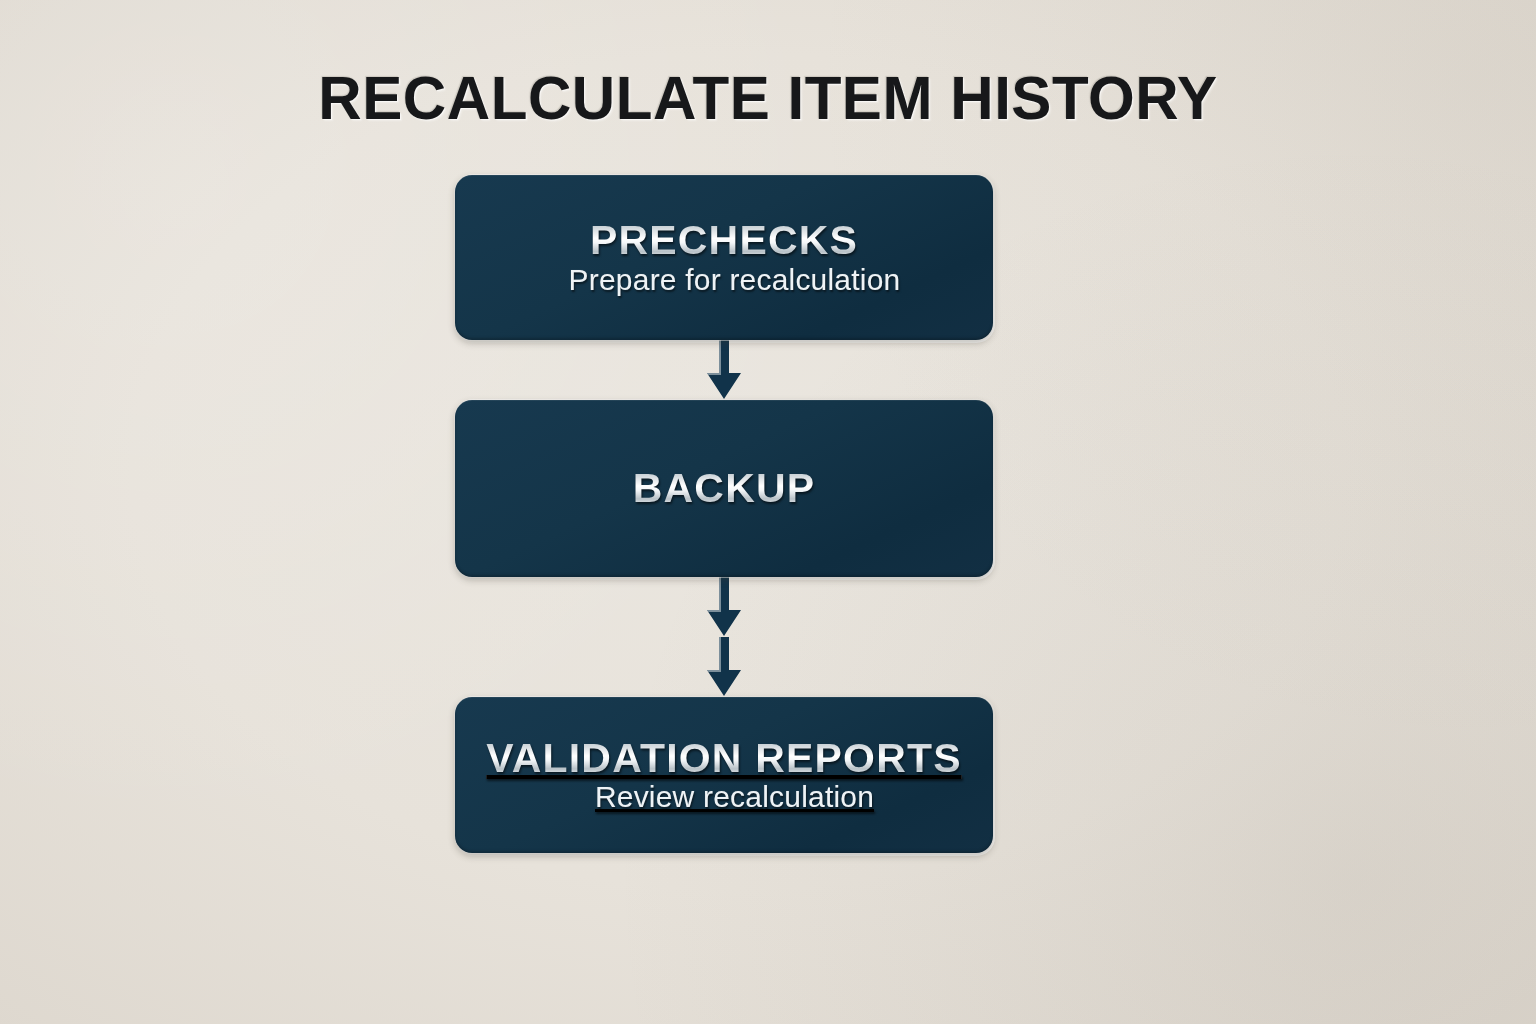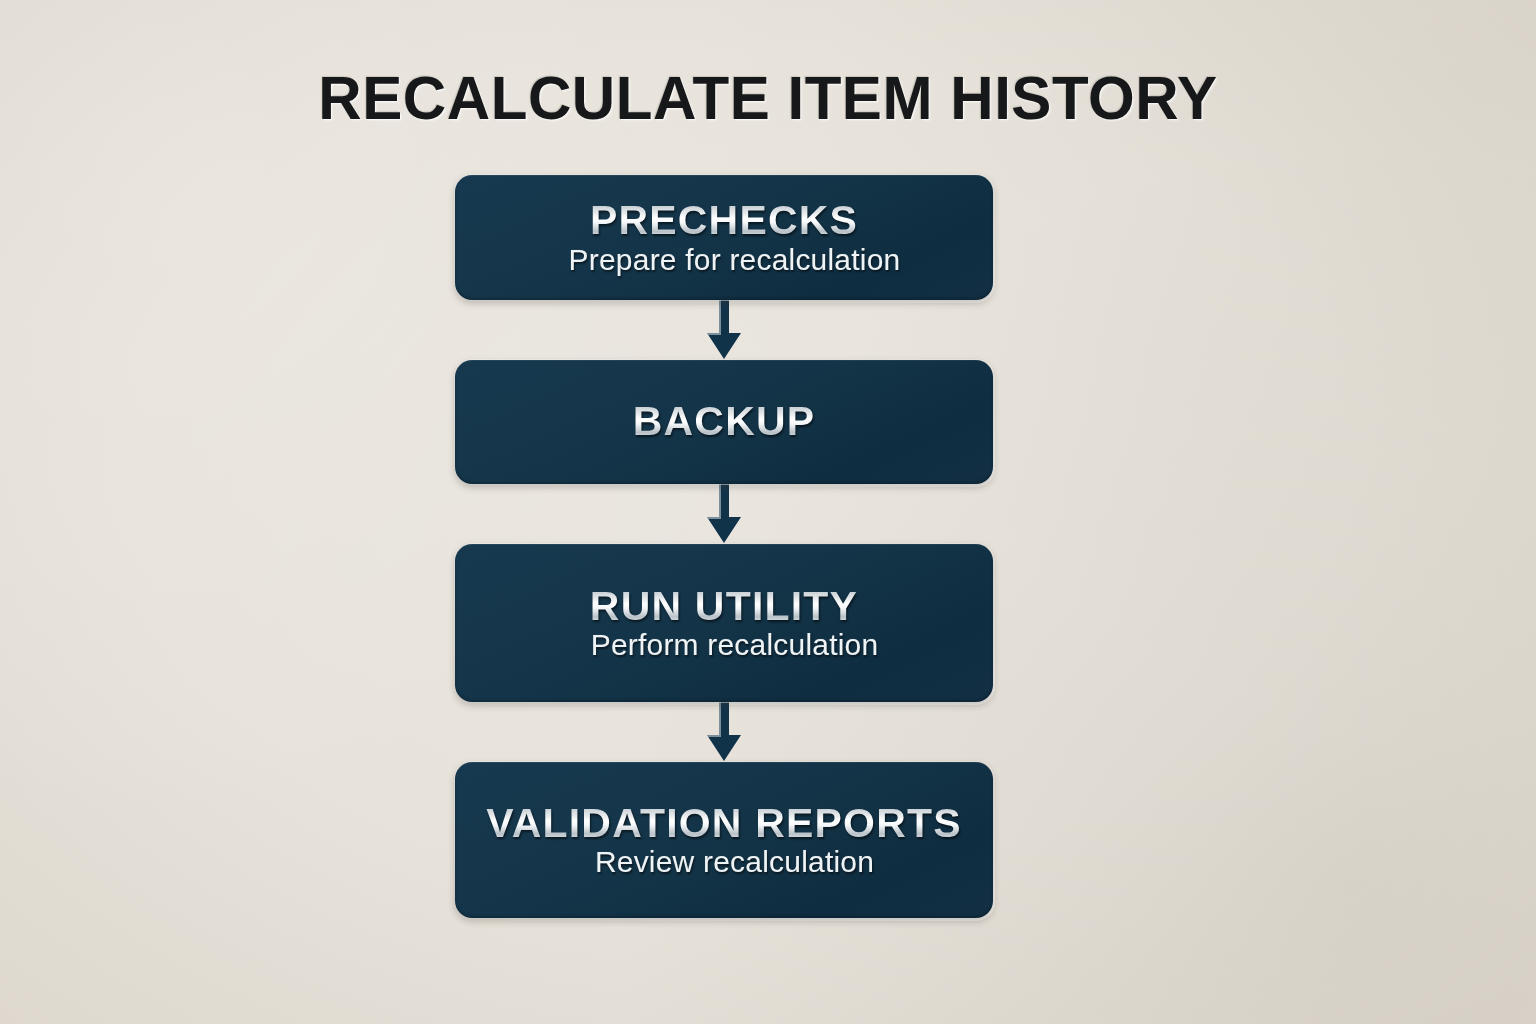--- a/index.html
+++ b/index.html
@@ -141,54 +141,50 @@
 </style>
 </head>
 <body>
 
 <div id="poster">
 
   <div class="title">RECALCULATE ITEM HISTORY</div>
 
   <div class="flow">
 
-    <div class="node" style="height:125px;">
+    <div class="node" style="height:165px;">
       <div class="node-h">PRECHECKS</div>
       <div class="node-s">Prepare for recalculation</div>
     </div>
 
     <div class="connector" style="height:60px;">
       <svg width="44" height="60" viewBox="0 0 44 60">
         <polygon class="arrow-body" points="17,0 27,0 27,33 39,33 22,59 5,33 17,33"></polygon>
         <polygon class="arrow-hl" points="17,0 19,0 19,35 6.5,35 5,33 17,33"></polygon>
       </svg>
     </div>
 
-    <div class="node" style="height:124px;">
+    <div class="node" style="height:177px;">
       <div class="node-h">BACKUP</div>
     </div>
 
     <div class="connector" style="height:60px;">
       <svg width="44" height="60" viewBox="0 0 44 60">
         <polygon class="arrow-body" points="17,0 27,0 27,33 39,33 22,59 5,33 17,33"></polygon>
         <polygon class="arrow-hl" points="17,0 19,0 19,35 6.5,35 5,33 17,33"></polygon>
       </svg>
     </div>
 
-    <div class="node" style="height:158px;">
-      <div class="node-h">RUN UTILITY</div>
-      <div class="node-s">Perform recalculation</div>
-    </div>
 
     <div class="connector" style="height:60px;">
       <svg width="44" height="60" viewBox="0 0 44 60">
         <polygon class="arrow-body" points="17,0 27,0 27,33 39,33 22,59 5,33 17,33"></polygon>
         <polygon class="arrow-hl" points="17,0 19,0 19,35 6.5,35 5,33 17,33"></polygon>
       </svg>
     </div>
 
-    <div class="node" style="height:156px;">
+    <div class="node" style="height:156px;text-decoration:underline;">
       <div class="node-h">VALIDATION REPORTS</div>
       <div class="node-s">Review recalculation</div>
     </div>
 
   </div>
 </div>
 
 </body></html>

